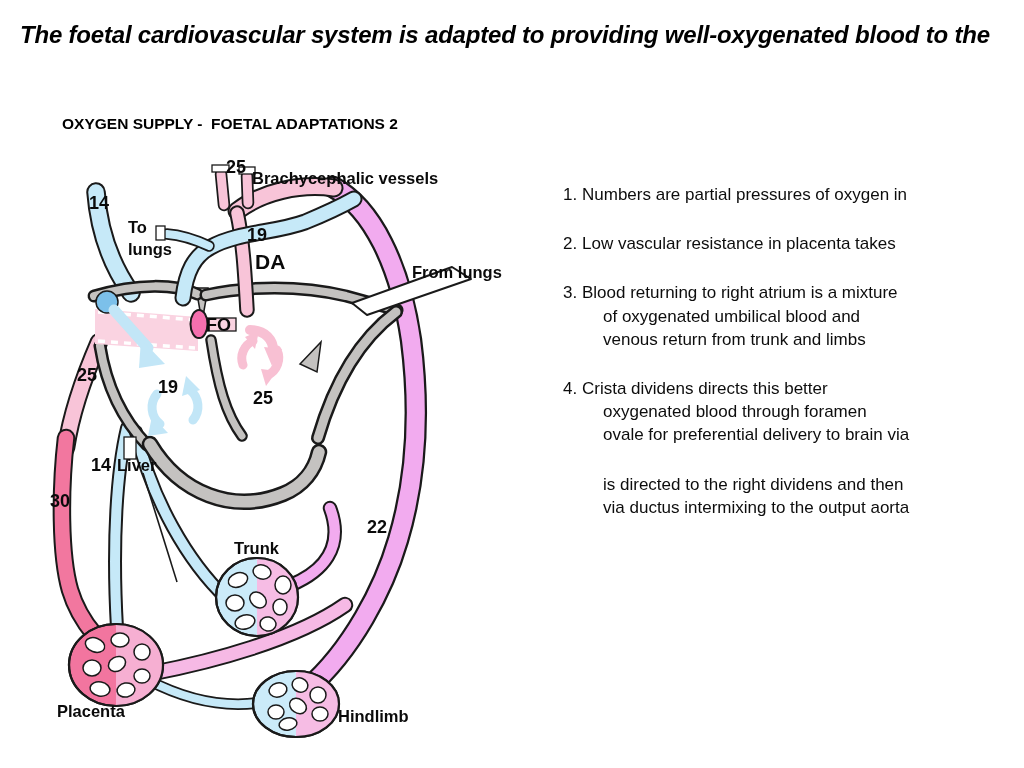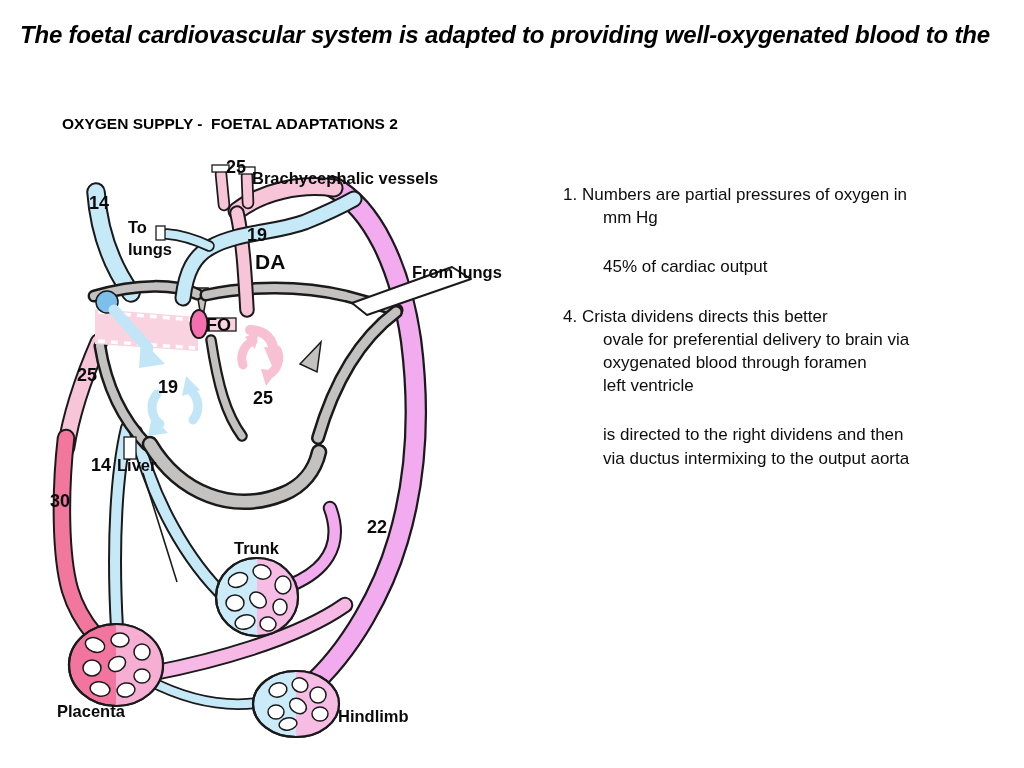--- a/index.html
+++ b/index.html
@@ -235,28 +235,31 @@
       <text x="377" y="533" font-size="18" text-anchor="middle">22</text>
       <text x="234" y="554" font-size="16.5" text-anchor="start">Trunk</text>
       <text x="57" y="717" font-size="16.5" text-anchor="start">Placenta</text>
       <text x="338" y="722" font-size="16.5" text-anchor="start">Hindlimb</text>
     </g>
 </svg>
 
 <div class="notes">
     <div class="note-item">
       <div class="note-line"><span class="note-num">1.</span><span>Numbers are partial pressures of oxygen in</span></div>
-      <div class="note-line cont"><span>mm Hg</span></div>
-    </div>
-    <div class="note-item">
-      <div class="note-line cont"><span>45% of cardiac output</span></div>
+    </div>
+    <div class="note-item">
+      <div class="note-line"><span class="note-num">2.</span><span>Low vascular resistance in placenta takes</span></div>
+    </div>
+    <div class="note-item">
+      <div class="note-line"><span class="note-num">3.</span><span>Blood returning to right atrium is a mixture</span></div>
+      <div class="note-line cont"><span>of oxygenated umbilical blood and</span></div>
+      <div class="note-line cont"><span>venous return from trunk and limbs</span></div>
     </div>
     <div class="note-item">
       <div class="note-line"><span class="note-num">4.</span><span class="it">Crista dividens</span><span> directs this better</span></div>
+      <div class="note-line cont"><span>oxygenated blood through </span><span class="it">foramen</span></div>
       <div class="note-line cont"><span class="it">ovale</span><span> for preferential delivery to brain via</span></div>
-      <div class="note-line cont"><span>oxygenated blood through </span><span class="it">foramen</span></div>
-      <div class="note-line cont"><span>left ventricle</span></div>
     </div>
     <div class="note-item">
       <div class="note-line cont"><span>is directed to the right dividens and then</span></div>
       <div class="note-line cont"><span>via </span><span class="it">ductus intermixing</span><span> to the output aorta</span></div>
     </div>
   </div>
 
 </body></html>

